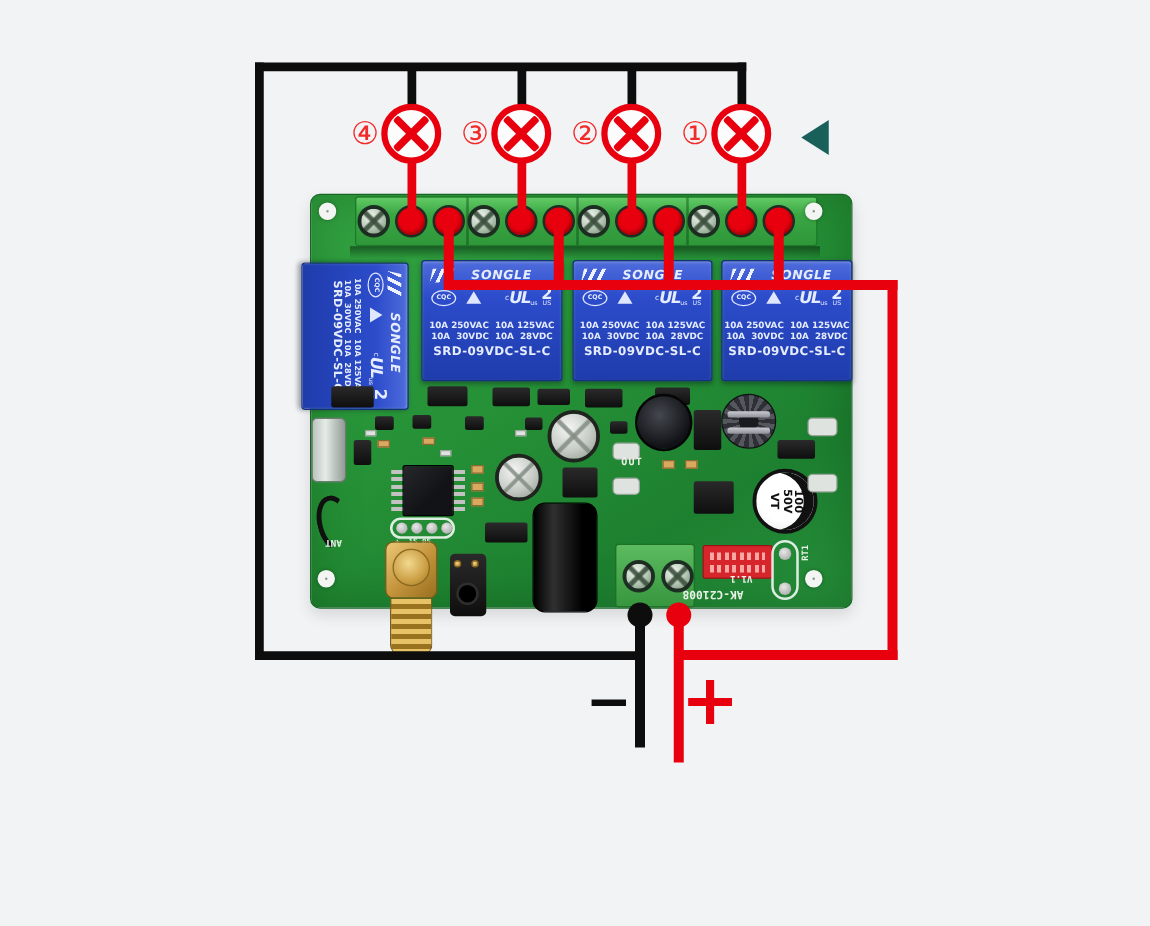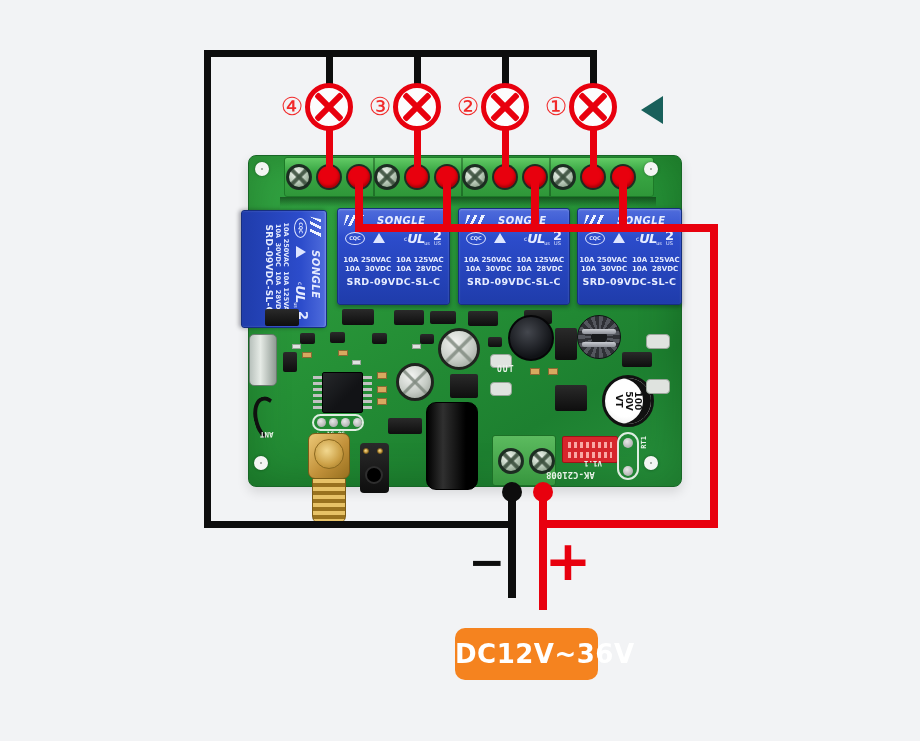--- a/index.html
+++ b/index.html
@@ -370,15 +370,14 @@
   <div class="abs num" style="left:542px;top:94px;">①</div>
   <div class="abs lamp" style="left:569px;top:83px;">
     <div class="xbar xa"></div>
     <div class="xbar xb"></div>
   </div>
 
   <div class="abs arrow" style="left:641px;top:96px;"></div>
 
   <div class="abs sign" style="left:465px;top:540px;width:44px;height:44px;line-height:44px;font-size:44px;color:#0d0d0d;">−</div>
   <div class="abs sign" style="left:544px;top:533px;width:48px;height:56px;line-height:56px;font-size:56px;color:#e8000e;">+</div>
-  <div class="abs badge" style="left:455px;top:628px;width:143px;height:52px;line-height:52px;">DC12V~36V</div>
 
 </div>
 
 </body></html>

